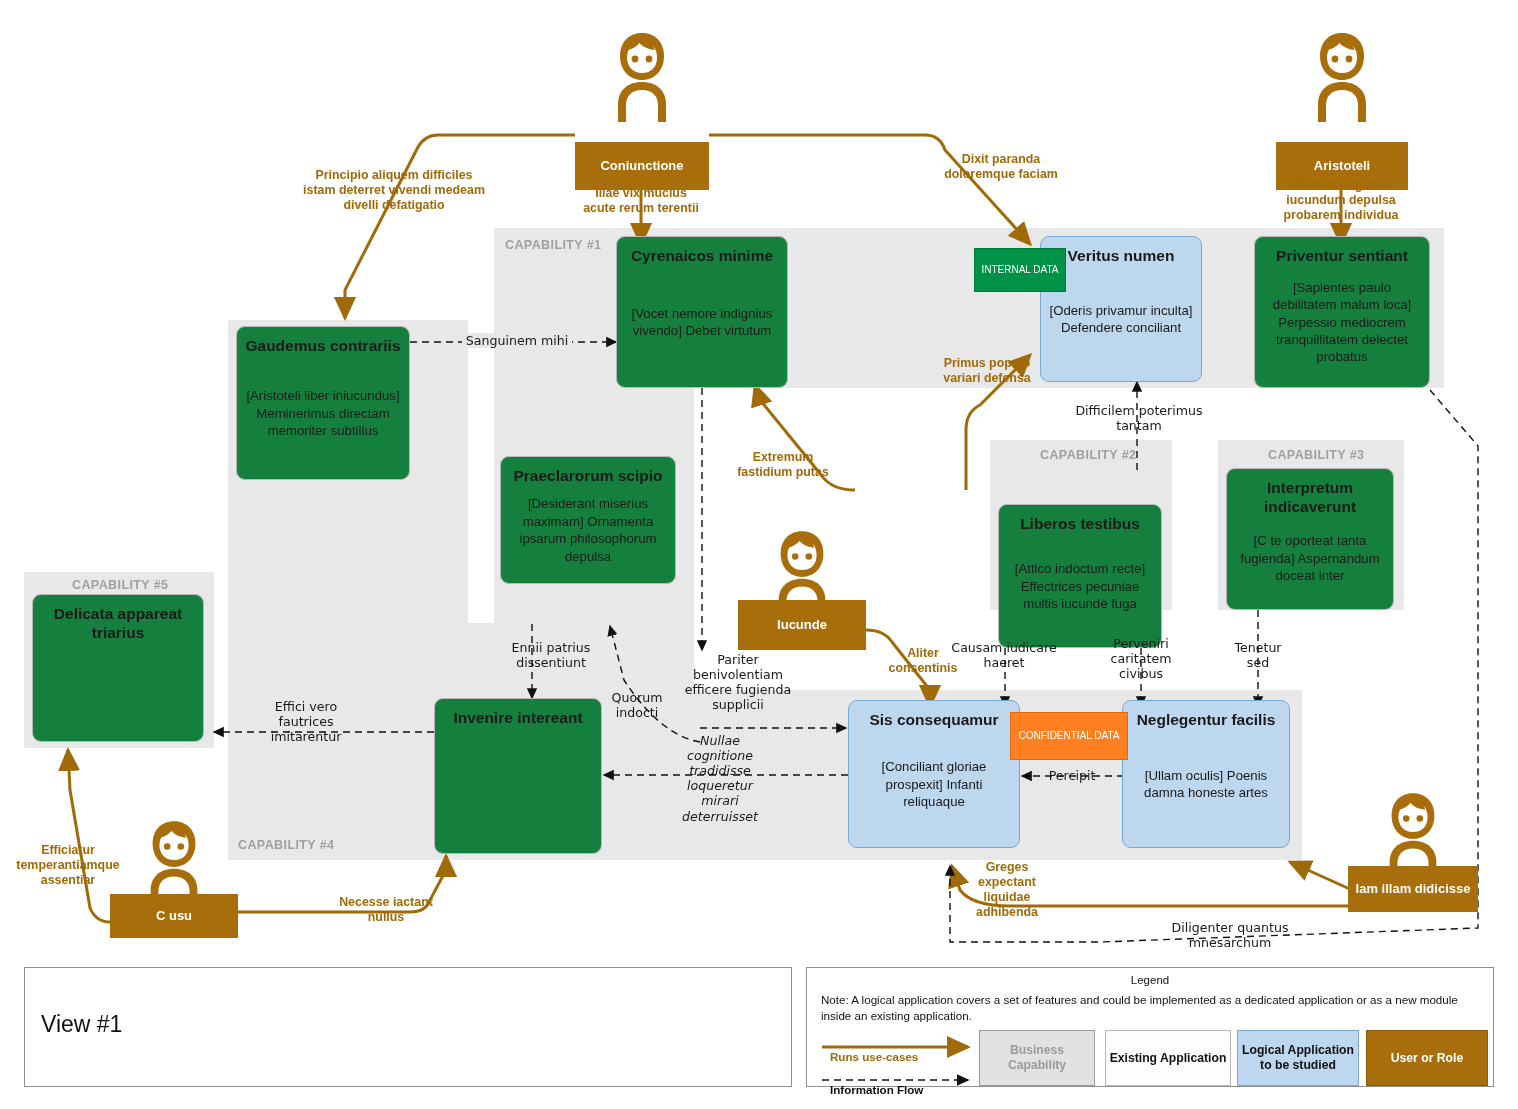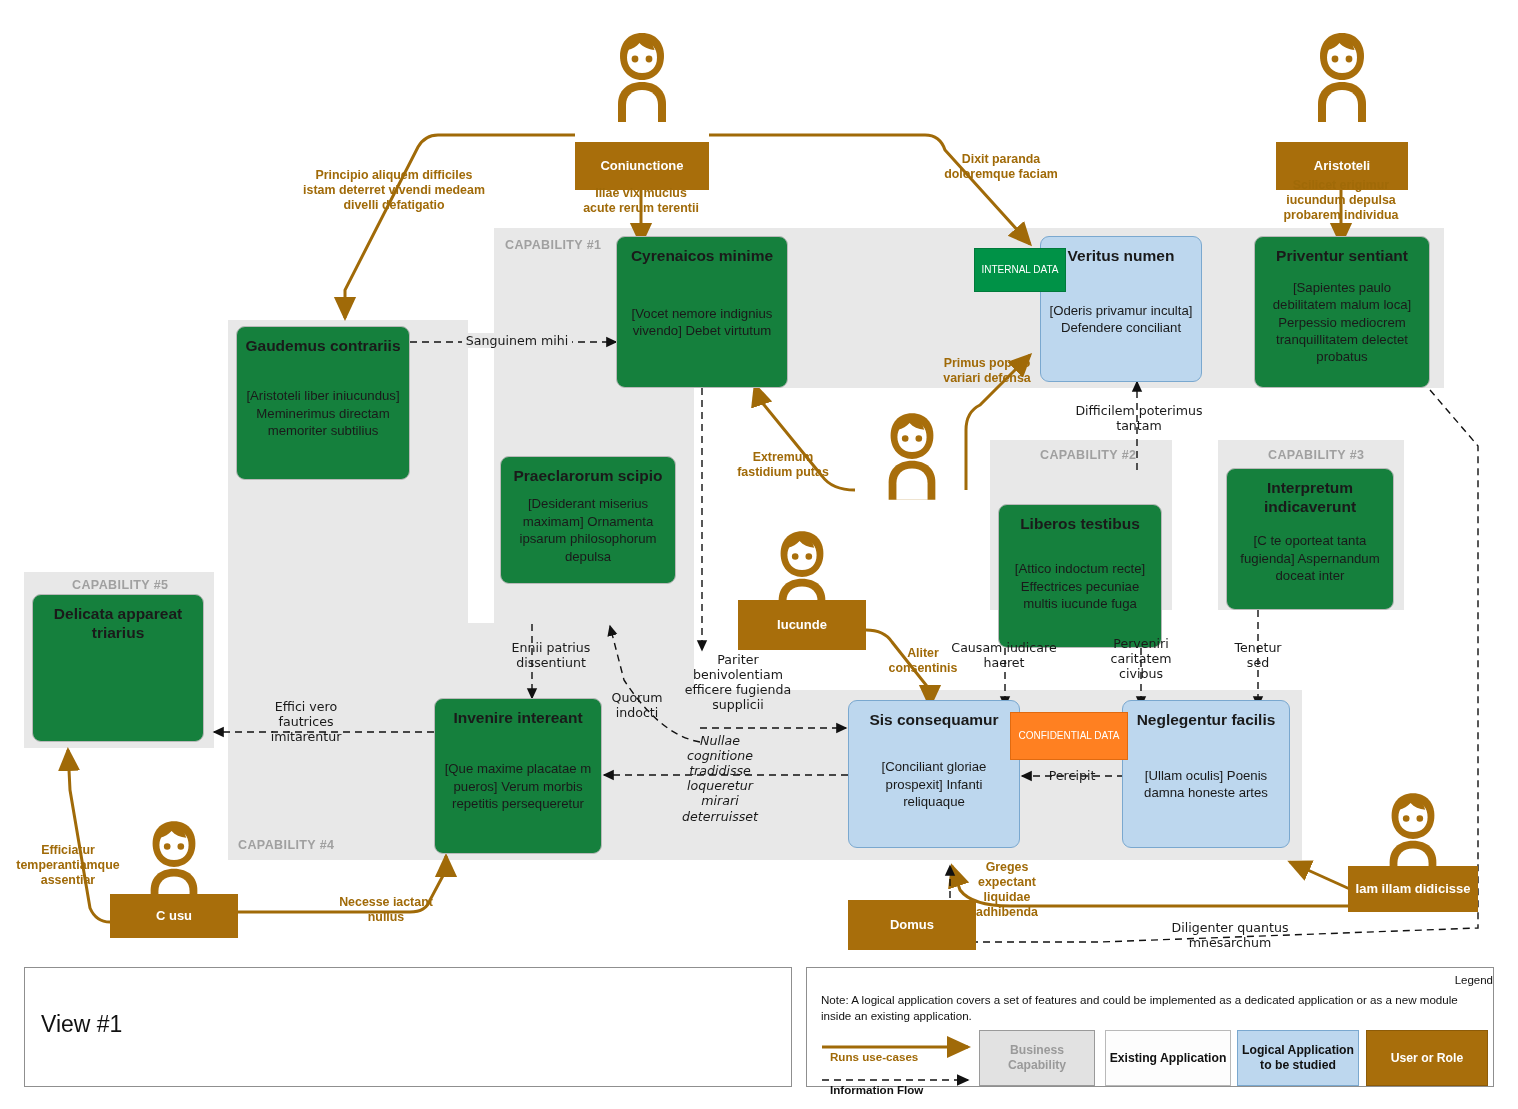--- a/index.html
+++ b/index.html
@@ -199,22 +199,20 @@
     <div class="body">[C te oporteat tanta fugienda]
 Aspernandum doceat inter</div>
   </div>
 
   <div class="app existing" style="left:32px;top:594px;width:172px;height:148px;">
     <div class="ttl">Delicata appareat triarius</div>
   </div>
 
   <div class="app existing" style="left:434px;top:698px;width:168px;height:156px;">
     <div class="ttl">Invenire intereant</div>
-    <div class="body">[Que maxime placatae m pueros]
-Verum morbis repetitis persequeretur</div>
   </div>
 
   <div class="app logical" style="left:848px;top:700px;width:172px;height:148px;">
     <div class="ttl">Sis consequamur</div>
     <div class="body">[Conciliant gloriae prospexit]
 Infanti reliquaque</div>
   </div>
 
   <div class="app logical" style="left:1122px;top:700px;width:168px;height:148px;">
     <div class="ttl">Neglegentur facilis</div>
@@ -246,32 +244,20 @@
       <path fill="#fff" d="M37 12c-9.5 0-15 7-15 15.5S27.5 43 37 43s15-6 15-15.5S46.5 12 37 12z"></path>
       <path fill="#a86e0b" d="M37 9c-8 0-13 4.5-14.5 11 5-1 9-3.5 12-7 3.5 4 9 6.5 15 7C48 13.5 44 9 37 9z"></path>
       <circle fill="#a86e0b" cx="30" cy="29" r="3.4"></circle>
         <circle fill="#a86e0b" cx="44" cy="29" r="3.4"></circle>
       <path fill="#a86e0b" d="M37 52c-15 0-24 9-24 22v18h48V74c0-13-9-22-24-22z"></path>
       <path fill="#fff" d="M37 60c-10 0-16 6-16 15v17h32V75c0-9-6-15-16-15z"></path>
     </svg>
     <div class="plate" style="left:0;top:112px;width:132px;height:48px;">Aristoteli</div>
   </div>
 
-  <div class="actor" style="left:848px;top:410px;width:128px;height:130px;">
-    <svg width="72" height="90" viewBox="0 0 74 92" style="top:0;">
-      <path fill="#a86e0b" d="M37 3c-14 0-22 10-22 23 0 14 9 24 22 24s22-10 22-24C59 13 51 3 37 3z"></path>
-      <path fill="#fff" d="M37 12c-9.5 0-15 7-15 15.5S27.5 43 37 43s15-6 15-15.5S46.5 12 37 12z"></path>
-      <path fill="#a86e0b" d="M37 9c-8 0-13 4.5-14.5 11 5-1 9-3.5 12-7 3.5 4 9 6.5 15 7C48 13.5 44 9 37 9z"></path>
-      <circle fill="#a86e0b" cx="30" cy="29" r="3.4"></circle>
-        <circle fill="#a86e0b" cx="44" cy="29" r="3.4"></circle>
-      <path fill="#a86e0b" d="M37 52c-15 0-24 9-24 22v18h48V74c0-13-9-22-24-22z"></path>
-      <path fill="#fff" d="M37 60c-10 0-16 6-16 15v17h32V75c0-9-6-15-16-15z"></path>
-    </svg>
-    <div class="plate" style="left:0;top:490px;width:128px;height:50px;top:490px;">Domus</div>
-  </div>
 
   <div class="actor" style="left:738px;top:528px;width:128px;height:130px;">
     <svg width="72" height="90" viewBox="0 0 74 92" style="top:0;">
       <path fill="#a86e0b" d="M37 3c-14 0-22 10-22 23 0 14 9 24 22 24s22-10 22-24C59 13 51 3 37 3z"></path>
       <path fill="#fff" d="M37 12c-9.5 0-15 7-15 15.5S27.5 43 37 43s15-6 15-15.5S46.5 12 37 12z"></path>
       <path fill="#a86e0b" d="M37 9c-8 0-13 4.5-14.5 11 5-1 9-3.5 12-7 3.5 4 9 6.5 15 7C48 13.5 44 9 37 9z"></path>
       <circle fill="#a86e0b" cx="30" cy="29" r="3.4"></circle>
         <circle fill="#a86e0b" cx="44" cy="29" r="3.4"></circle>
       <path fill="#a86e0b" d="M37 52c-15 0-24 9-24 22v18h48V74c0-13-9-22-24-22z"></path>
       <path fill="#fff" d="M37 60c-10 0-16 6-16 15v17h32V75c0-9-6-15-16-15z"></path>
@@ -360,21 +346,21 @@
 sed</div>
   <div class="lbl flow" style="left:1032px;top:768px;width:80px;">Percipit</div>
   <div class="lbl flow" style="left:1160px;top:920px;width:140px;">Diligenter quantus
 mnesarchum</div>
 
   <div class="panel" style="left:24px;top:967px;width:768px;height:120px;">
     <div id="view-title" style="position:absolute;left:16px;top:43px;">View #1</div>
   </div>
 
   <div class="panel" style="left:806px;top:967px;width:688px;height:120px;">
-    <div id="legend-title" style="position:absolute;left:0;right:0;top:6px;text-align:right;">Legend</div>
+    <div id="legend-title" style="position:absolute;left:0;right:0;top:6px;">Legend</div>
     <div id="legend-note" style="position:absolute;left:14px;top:24px;width:660px;">Note: A logical application covers a set of features and could be implemented as a dedicated application or as a new module inside an existing application.</div>
   </div>
 
   <svg class="edges" viewBox="0 0 1518 1109">
     <path d="M822,1047 L968,1047" stroke="#a06a08" stroke-width="3" fill="none" marker-end="url(#ucArrow)"></path>
     <path d="M822,1080 L968,1080" stroke="#111" stroke-width="1.6" fill="none" stroke-dasharray="7,5" marker-end="url(#flowArrow)"></path>
   </svg>
   <div class="leg-key uc" style="left:830px;top:1050px;">Runs use-cases</div>
   <div class="leg-key inf" style="left:830px;top:1083px;">Information Flow</div>
 

